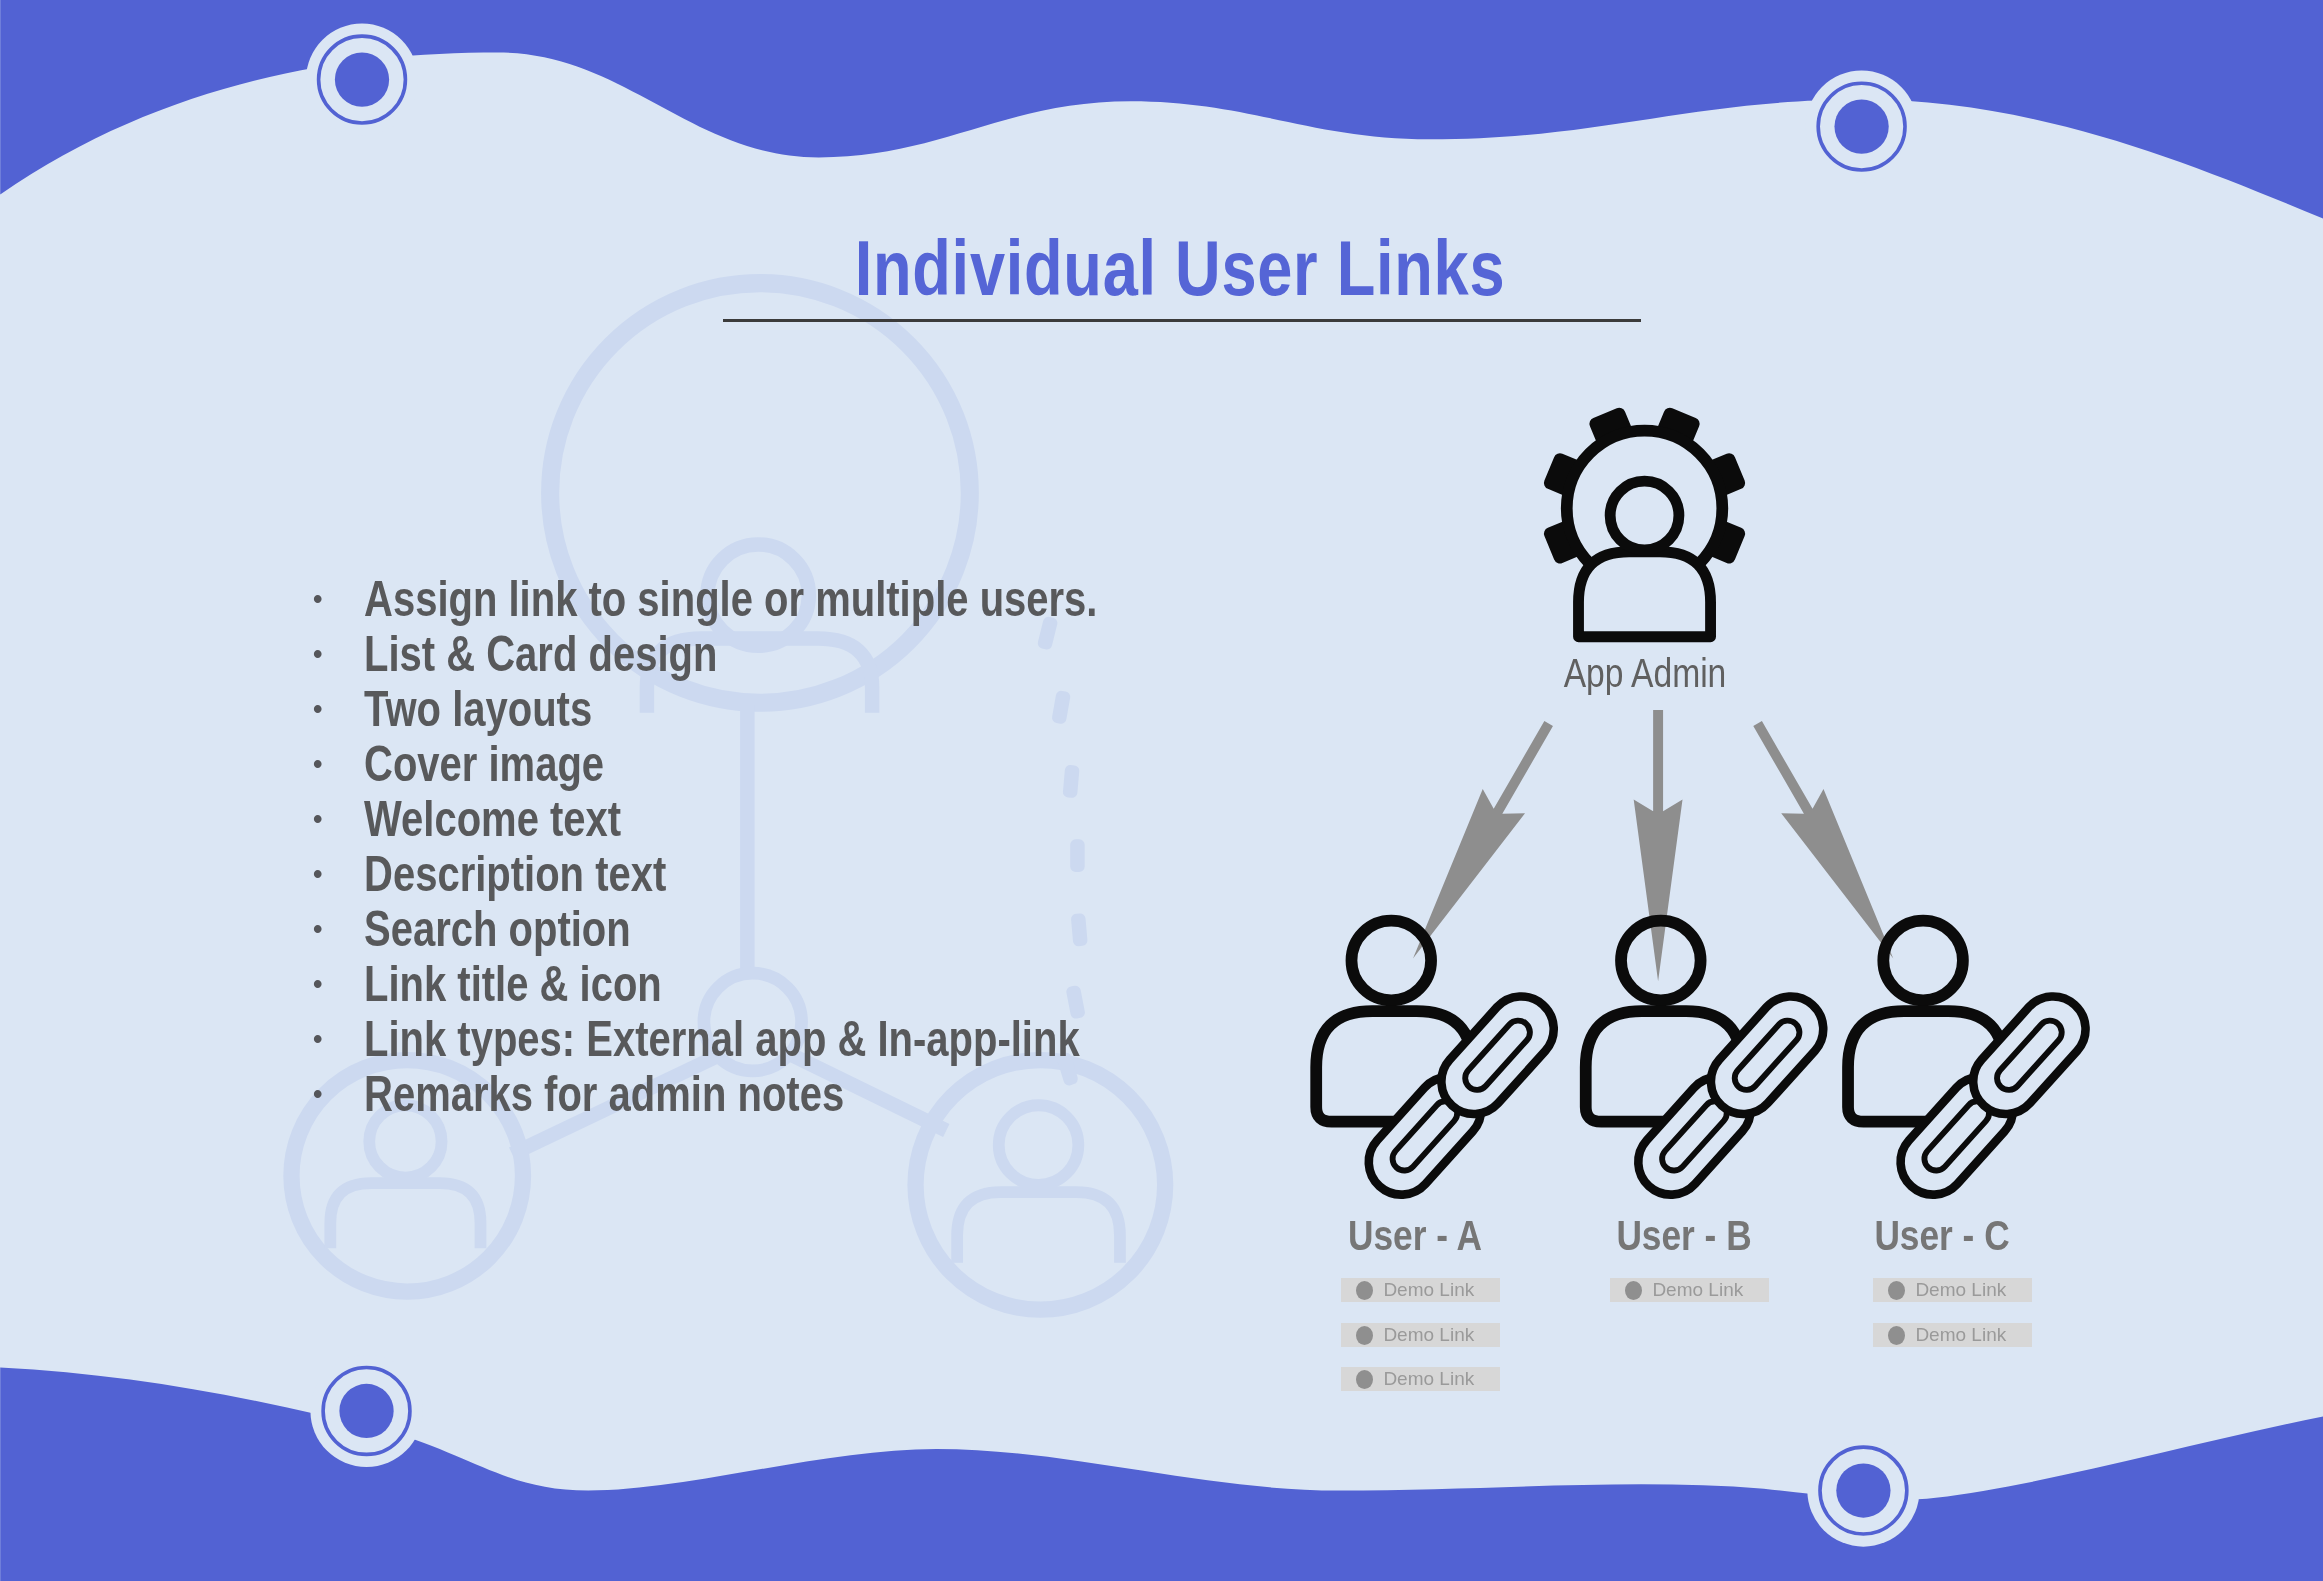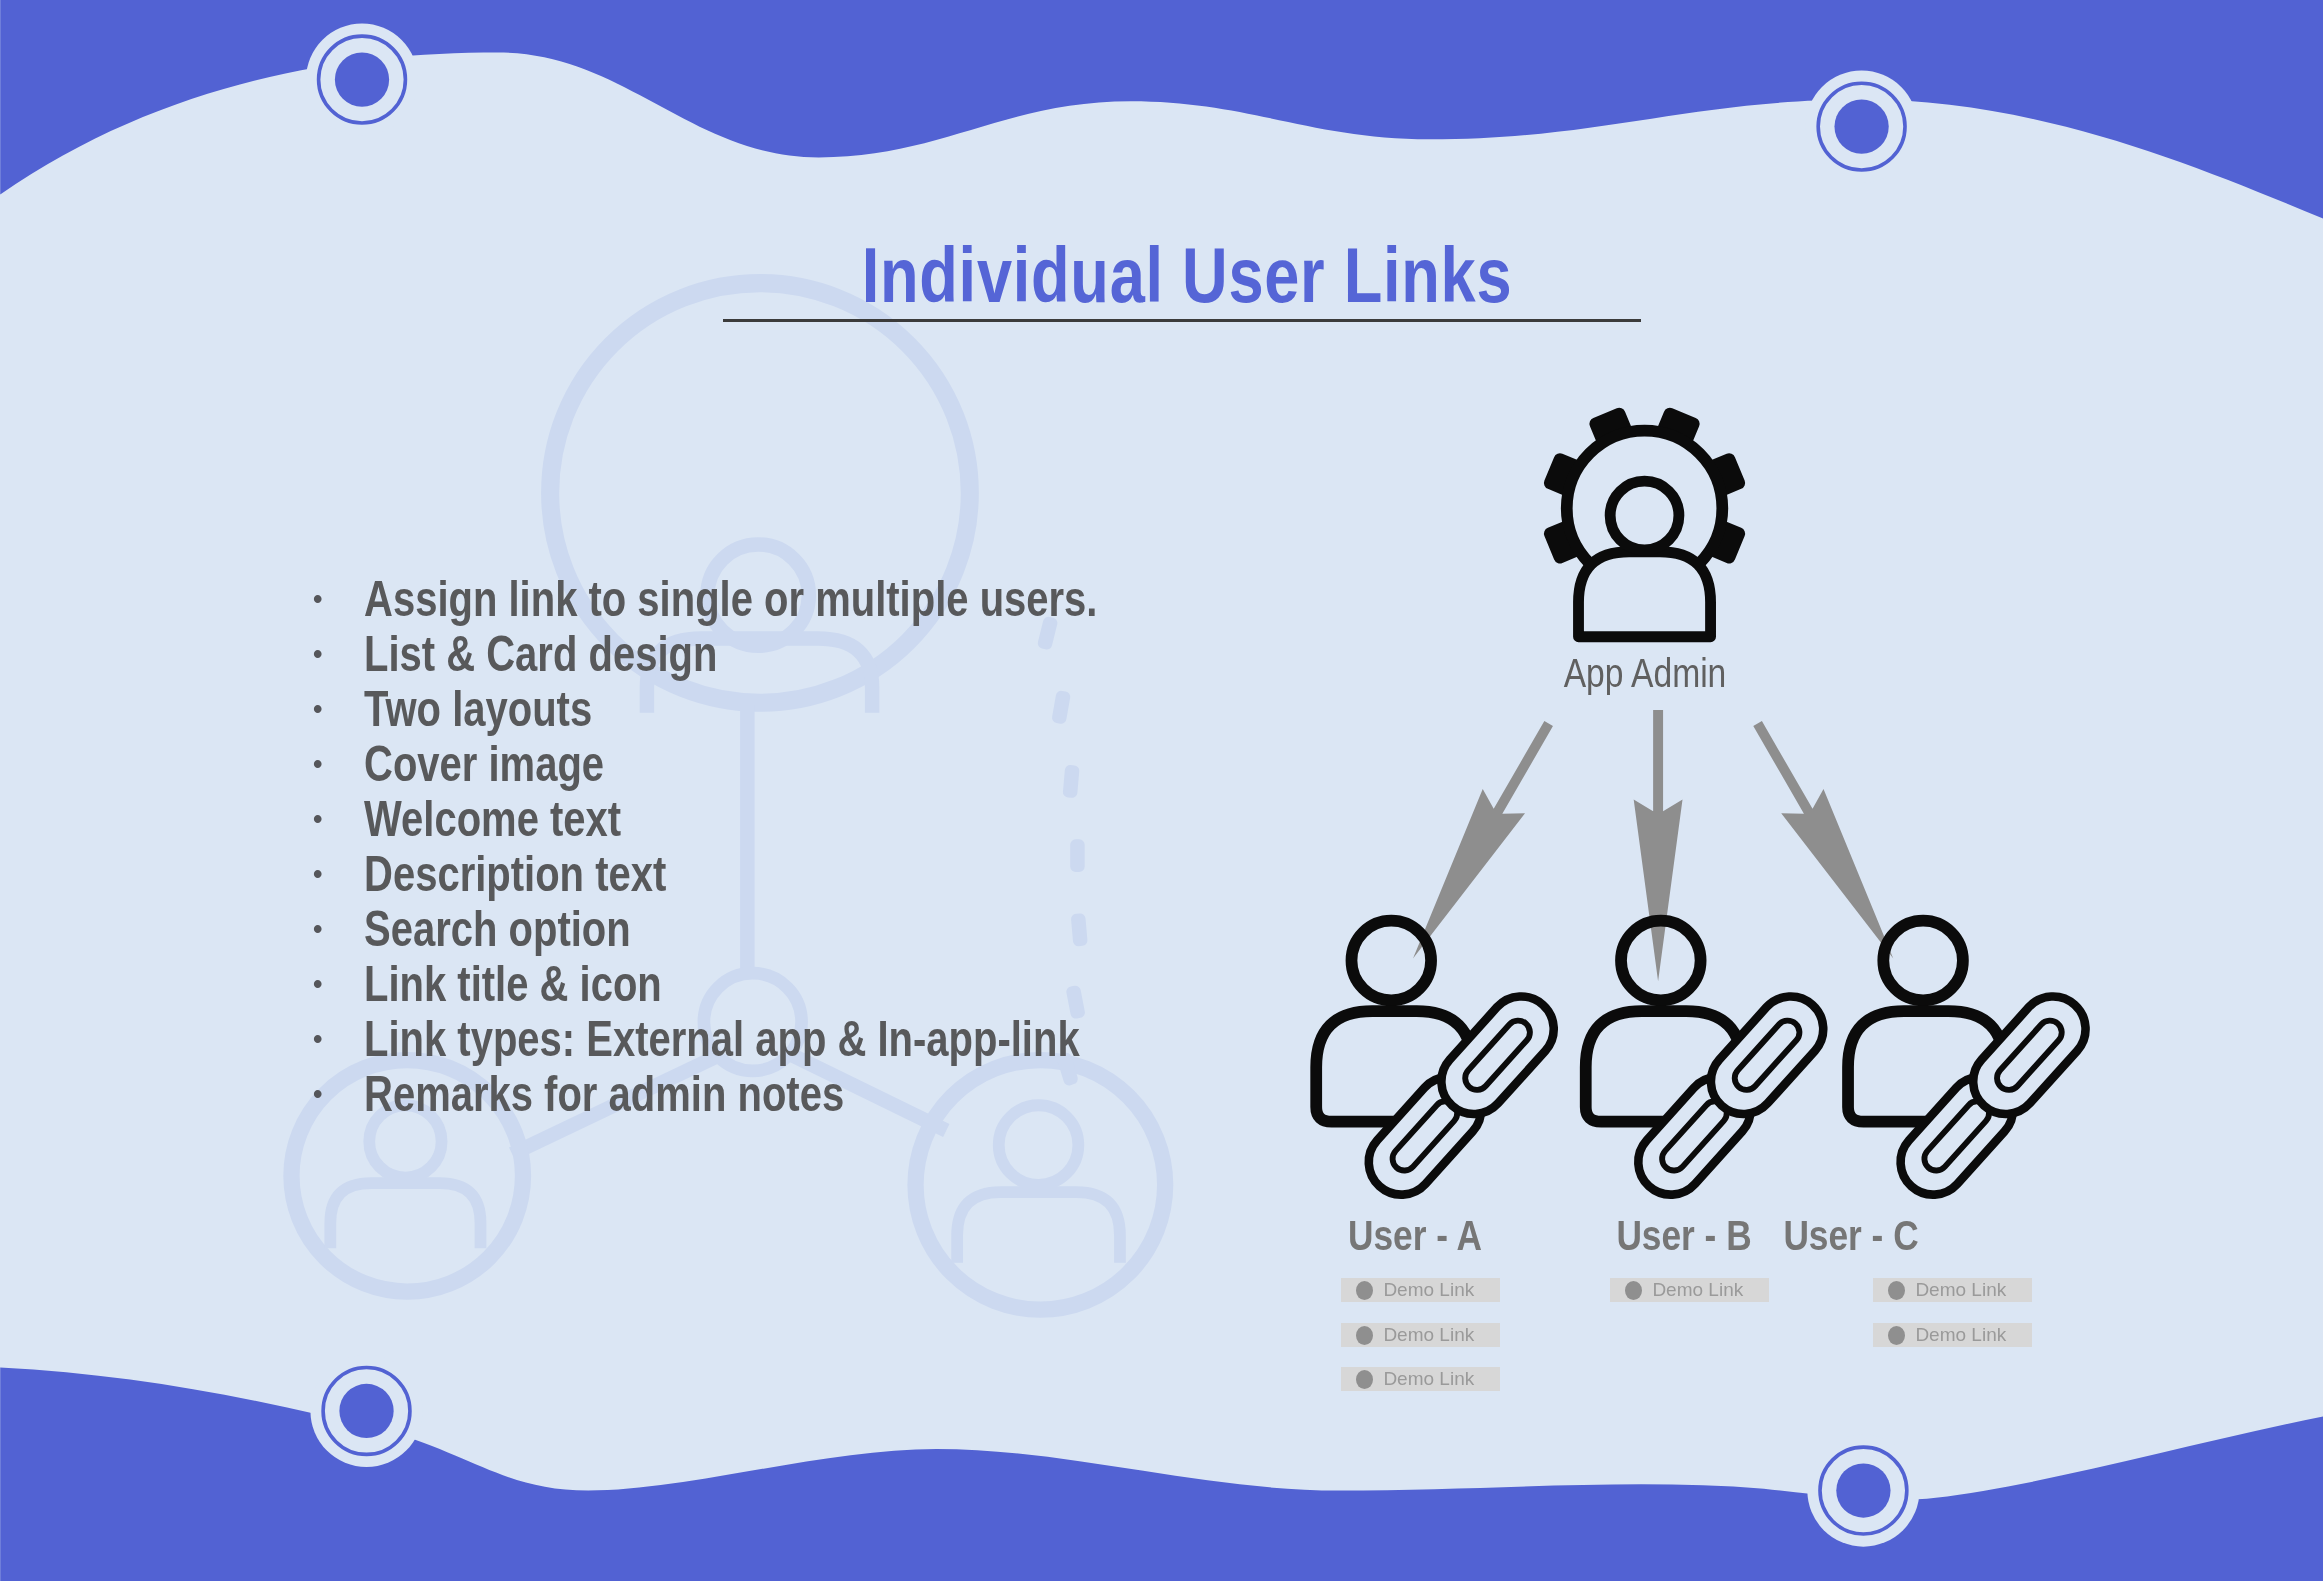--- a/index.html
+++ b/index.html
@@ -12,21 +12,21 @@
   }
   .layer{position:absolute;left:0;top:0;}
   
   .center-abs{position:absolute;transform:translateX(-50%);white-space:nowrap;}
   .cond{display:inline-block;transform:scaleX(0.82);white-space:nowrap;}
   .cond-left{display:inline-block;transform-origin:left center;transform:scaleX(0.80);white-space:nowrap;}
 
   .title{
     left:1179px;top:223px;
     font-size:77px;font-weight:bold;color:#5565d6;
-    letter-spacing:0.9px;margin:8px;
+    letter-spacing:0.9px;margin:1px;
   }
   .title-underline{
     position:absolute;left:723px;top:319px;width:918px;height:2.7px;
     background:#3b3b3b;
   }
 
   .features{
     position:absolute;left:304px;top:572px;margin:0;padding:0;list-style:none;
   }
   .features li{
@@ -233,21 +233,21 @@
   <div class="center-abs admin-label">
     <span class="cond">App Admin</span>
   </div>
 
   <div class="center-abs user-label" style="left:1415px;">
     <span class="cond">User - A</span>
   </div>
   <div class="center-abs user-label" style="left:1684px;">
     <span class="cond">User - B</span>
   </div>
-  <div class="center-abs user-label" style="left:1851px;">
+  <div class="center-abs user-label" style="left:1942px;">
     <span class="cond">User - C</span>
   </div>
 
   <div class="demo-btn" style="left:1333px;top:1278px;">
     <span class="dot"></span>
     <span class="demo-btn-label">Demo Link</span>
   </div>
   <div class="demo-btn" style="left:1333px;top:1323px;">
     <span class="dot"></span>
     <span class="demo-btn-label">Demo Link</span>

